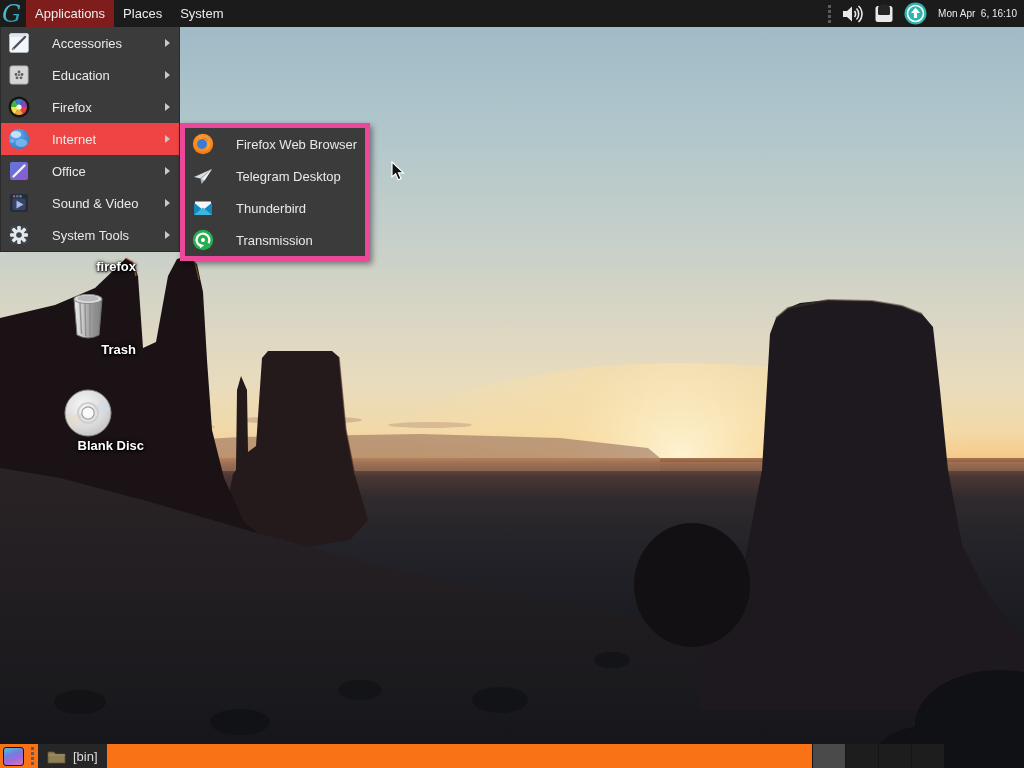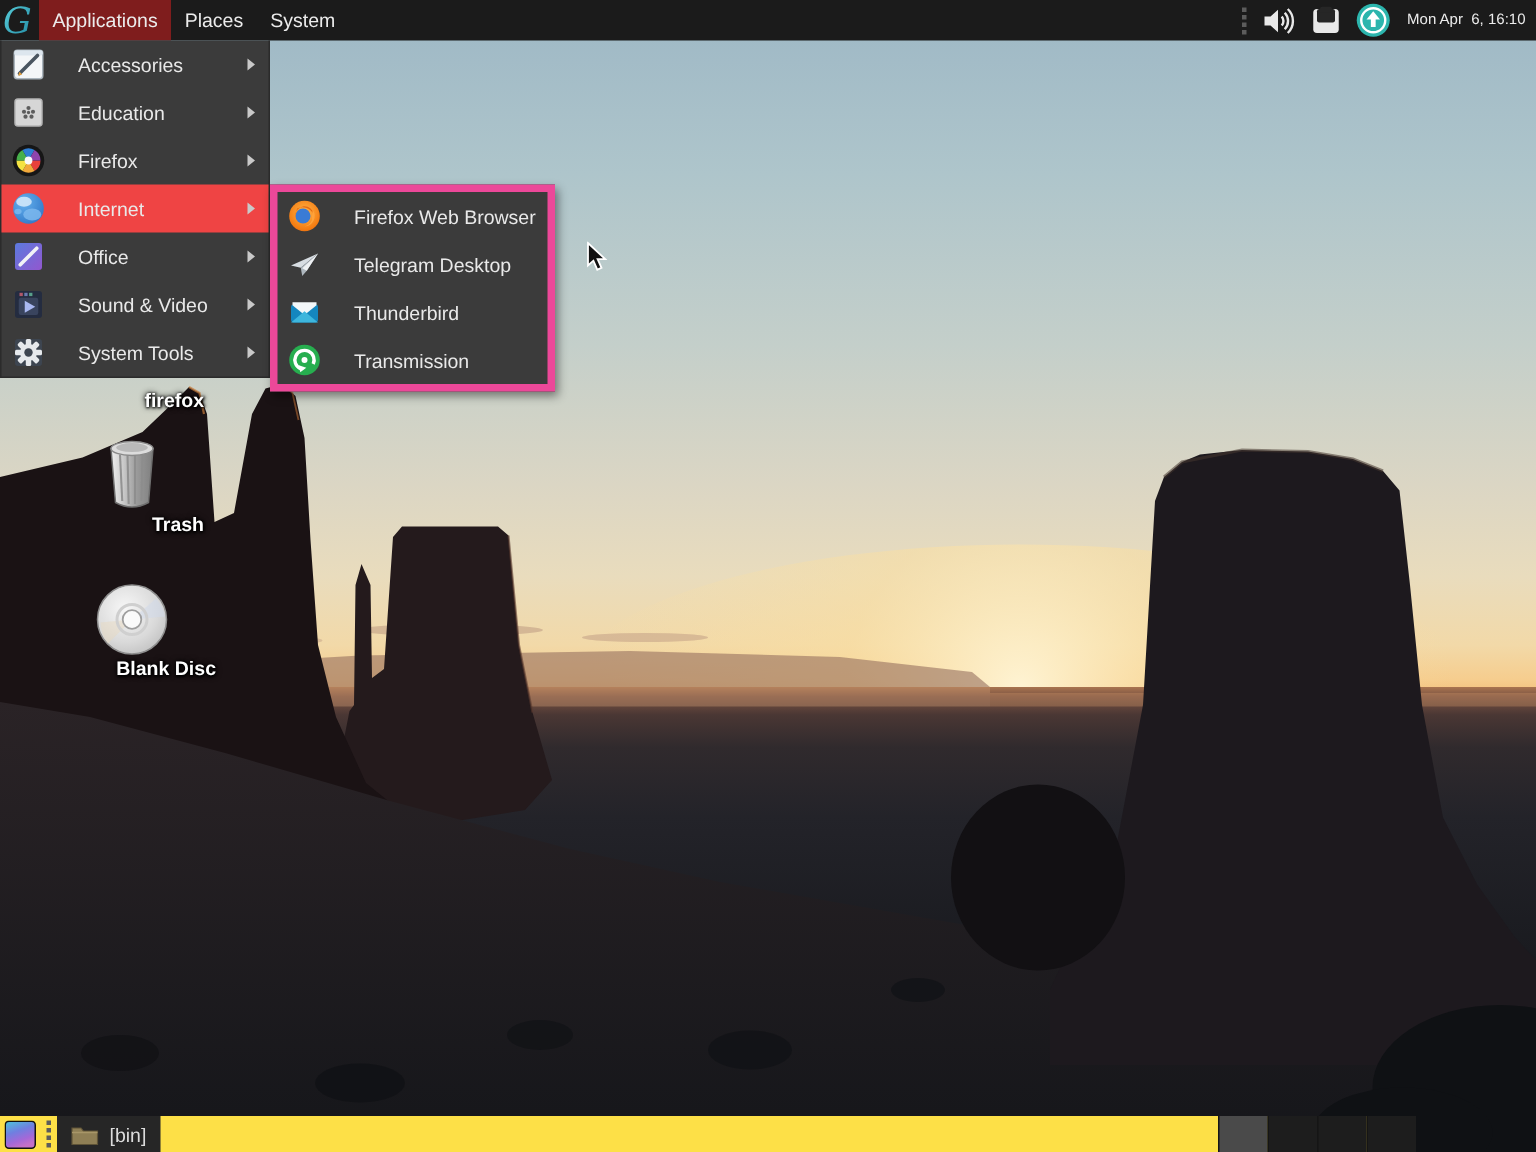--- a/index.html
+++ b/index.html
@@ -27,21 +27,21 @@
         color:#e9e9e9;font-size:13px;}
   .mrow.hl{background:#ef4444;}
   .mrow .micon{width:22px;height:22px;flex:0 0 22px;display:flex;}
   .marrow{margin-left:auto;margin-right:9px;width:0;height:0;
           border-left:5px solid #c9c9c9;border-top:4px solid transparent;border-bottom:4px solid transparent;}
   
   .desk-label{position:absolute;color:#fff;font-weight:bold;font-size:13px;text-align:right;
               text-shadow:0 1px 2px #000,0 0 4px #000,1px 0 2px #000;z-index:5;}
   .desk-ico{position:absolute;z-index:5;}
   
-  #taskbar{position:absolute;left:0;bottom:0;width:944px;height:24px;background:#fde047;
+  #taskbar{position:absolute;left:0;bottom:0;width:944px;height:24px;background:#f97316;
            display:flex;align-items:center;z-index:30;}
   #showdesk{width:27px;height:24px;display:flex;align-items:center;justify-content:center;}
   #winbtn{display:flex;align-items:center;gap:7px;height:24px;padding:0 9px;color:#dcdcdc;
           font-size:13px;background:#262626;}
   #wspacer{flex:1;}
   #workspaces{display:flex;height:24px;width:132px;}
   .ws{flex:1;background:#1d1d1d;border-left:1px solid #151515;box-sizing:border-box;}
   .ws.active{background:#4a4a4a;}
   
   #cursor{position:absolute;left:391px;top:161px;z-index:99;}

